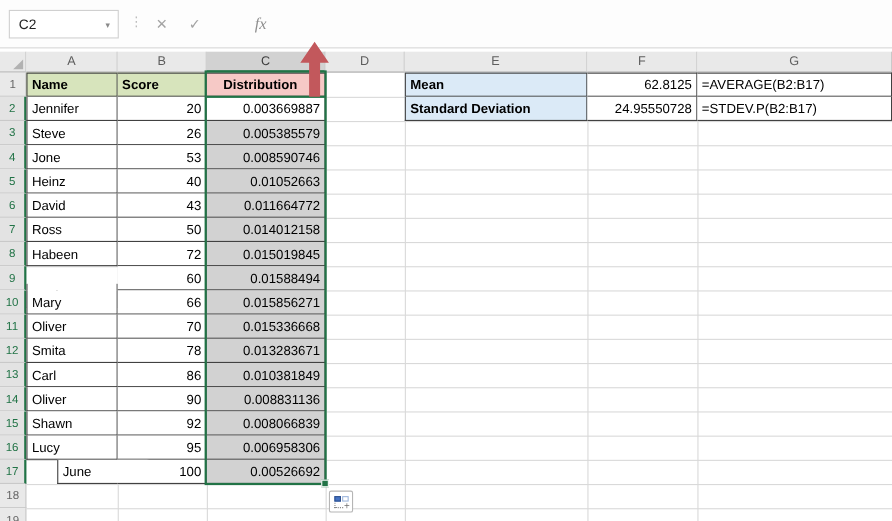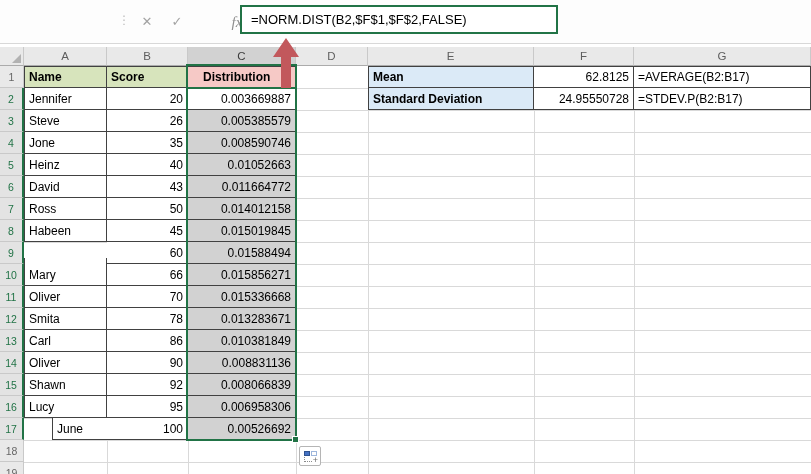--- a/index.html
+++ b/index.html
@@ -76,27 +76,28 @@
   #autofill-btn .af-plus { position:absolute; right:2px; bottom:0px; font-size:9px;
                            color:#707070; line-height:9px; }
   #red-arrow { position:absolute; left:268px; top:35px; z-index:6; pointer-events:none; }
 </style>
 </head>
 <body>
 
 <div id="app">
 
   <div id="topbar">
+    <div id="namebox">
+      <span class="val">C2</span>
+      <span class="nb-arrow">▾</span>
+    </div>
     <div id="sep-dots">⋮</div>
     <button class="fbtn" id="btn-cancel">✕</button>
     <button class="fbtn" id="btn-enter">✓</button>
     <button class="fbtn" id="btn-fx">fx</button>
-    <div id="formula-box">
-      <span class="ftext">=NORM.DIST(B2,$F$1,$F$2,FALSE)</span>
-    </div>
   </div>
 
   <div id="corner">
       <span class="tri"></span>
     </div>
 
   <div id="grid">
       <div class="gl-v" style="left: 107px;"></div>
       <div class="gl-v" style="left: 188px;"></div>
       <div class="gl-v" style="left: 296px;"></div>
@@ -150,33 +151,33 @@
       <div class="cell bold fill-green bl bt" style="left: 24px; top: 66px; width: 83px; height: 22px;">Name</div>
       <div class="cell bold fill-green bt" style="left: 107px; top: 66px; width: 81px; height: 22px;">Score</div>
       <div class="cell bold fill-pink bt" style="left: 188px; top: 66px; width: 108px; height: 22px;">Distribution</div>
       <div class="cell bl" style="left: 24px; top: 88px; width: 83px; height: 22px;">Jennifer</div>
       <div class="cell num" style="left: 107px; top: 88px; width: 81px; height: 22px;">20</div>
       <div class="cell num" style="left: 188px; top: 88px; width: 108px; height: 22px;">0.003669887</div>
       <div class="cell bl" style="left: 24px; top: 110px; width: 83px; height: 22px;">Steve</div>
       <div class="cell num" style="left: 107px; top: 110px; width: 81px; height: 22px;">26</div>
       <div class="cell num fill-gray" style="left: 188px; top: 110px; width: 108px; height: 22px;">0.005385579</div>
       <div class="cell bl" style="left: 24px; top: 132px; width: 83px; height: 22px;">Jone</div>
-      <div class="cell num" style="left: 107px; top: 132px; width: 81px; height: 22px;">35</div>
+      <div class="cell num" style="left: 107px; top: 132px; width: 81px; height: 22px;">53</div>
       <div class="cell num fill-gray" style="left: 188px; top: 132px; width: 108px; height: 22px;">0.008590746</div>
       <div class="cell bl" style="left: 24px; top: 154px; width: 83px; height: 22px;">Heinz</div>
       <div class="cell num" style="left: 107px; top: 154px; width: 81px; height: 22px;">40</div>
       <div class="cell num fill-gray" style="left: 188px; top: 154px; width: 108px; height: 22px;">0.01052663</div>
       <div class="cell bl" style="left: 24px; top: 176px; width: 83px; height: 22px;">David</div>
       <div class="cell num" style="left: 107px; top: 176px; width: 81px; height: 22px;">43</div>
       <div class="cell num fill-gray" style="left: 188px; top: 176px; width: 108px; height: 22px;">0.011664772</div>
       <div class="cell bl" style="left: 24px; top: 198px; width: 83px; height: 22px;">Ross</div>
       <div class="cell num" style="left: 107px; top: 198px; width: 81px; height: 22px;">50</div>
       <div class="cell num fill-gray" style="left: 188px; top: 198px; width: 108px; height: 22px;">0.014012158</div>
       <div class="cell bl" style="left: 24px; top: 220px; width: 83px; height: 22px;">Habeen</div>
-      <div class="cell num" style="left: 107px; top: 220px; width: 81px; height: 22px;">45</div>
+      <div class="cell num" style="left: 107px; top: 220px; width: 81px; height: 22px;">72</div>
       <div class="cell num fill-gray" style="left: 188px; top: 220px; width: 108px; height: 22px;">0.015019845</div>
       <div class="cell bl" style="left: 24px; top: 242px; width: 83px; height: 22px; margin-top: 16px;">Paul</div>
       <div class="cell num" style="left: 107px; top: 242px; width: 81px; height: 22px;">60</div>
       <div class="cell num fill-gray" style="left: 188px; top: 242px; width: 108px; height: 22px;">0.01588494</div>
       <div class="cell bl" style="left: 24px; top: 264px; width: 83px; height: 22px;">Mary</div>
       <div class="cell num" style="left: 107px; top: 264px; width: 81px; height: 22px;">66</div>
       <div class="cell num fill-gray" style="left: 188px; top: 264px; width: 108px; height: 22px;">0.015856271</div>
       <div class="cell bl" style="left: 24px; top: 286px; width: 83px; height: 22px;">Oliver</div>
       <div class="cell num" style="left: 107px; top: 286px; width: 81px; height: 22px;">70</div>
       <div class="cell num fill-gray" style="left: 188px; top: 286px; width: 108px; height: 22px;">0.015336668</div>

